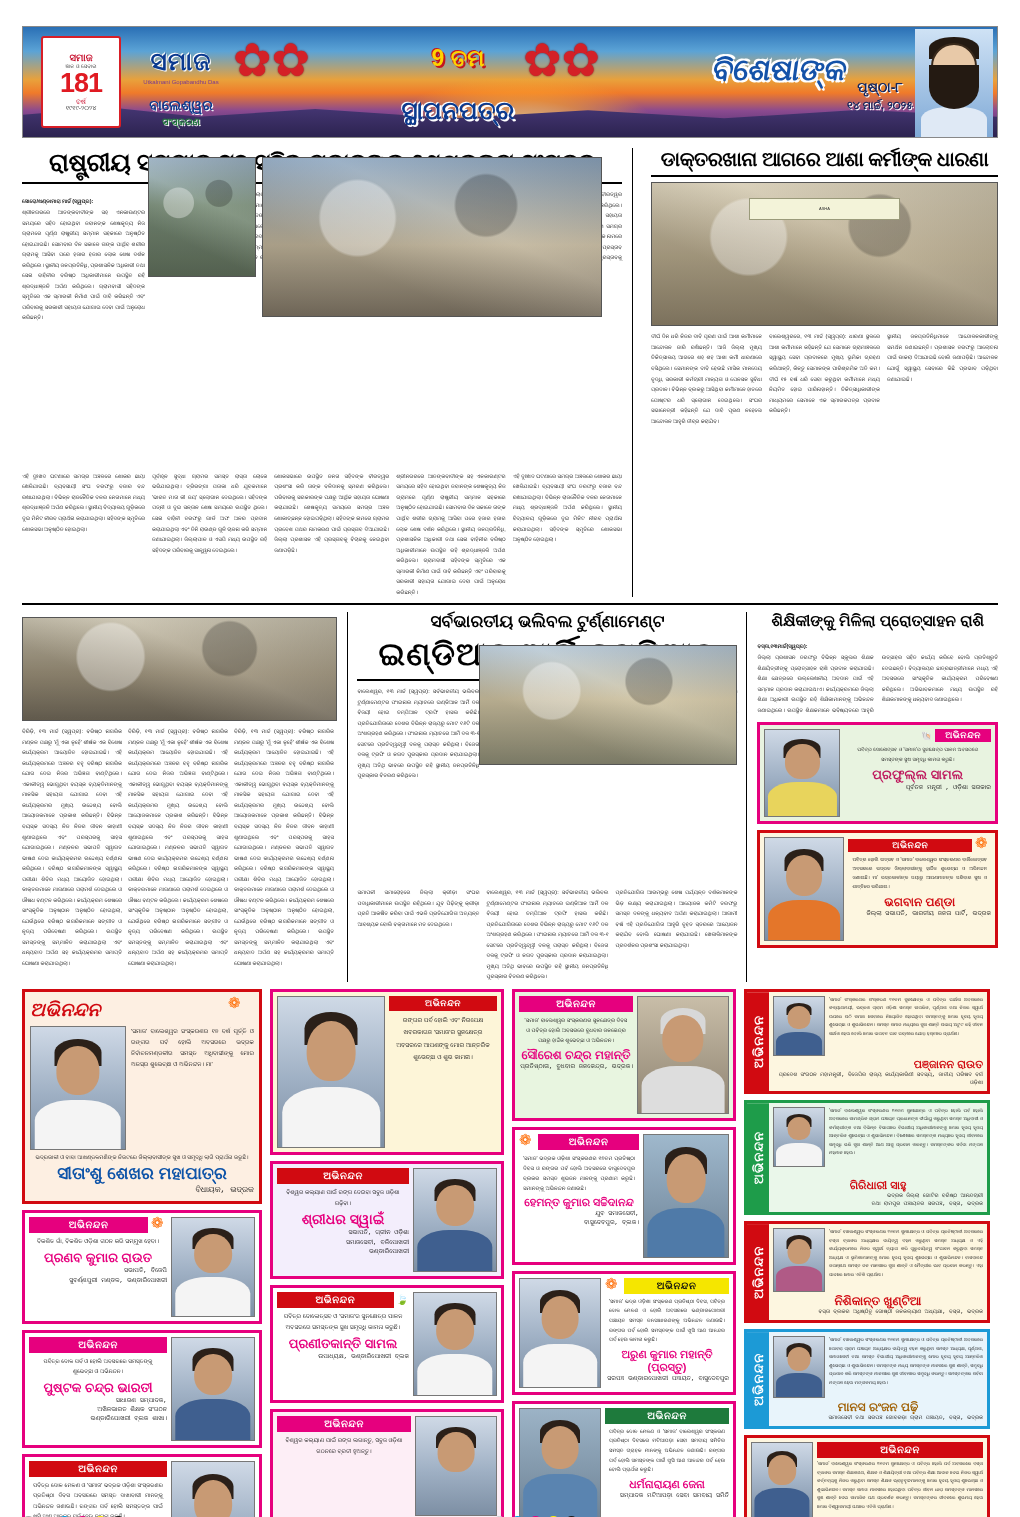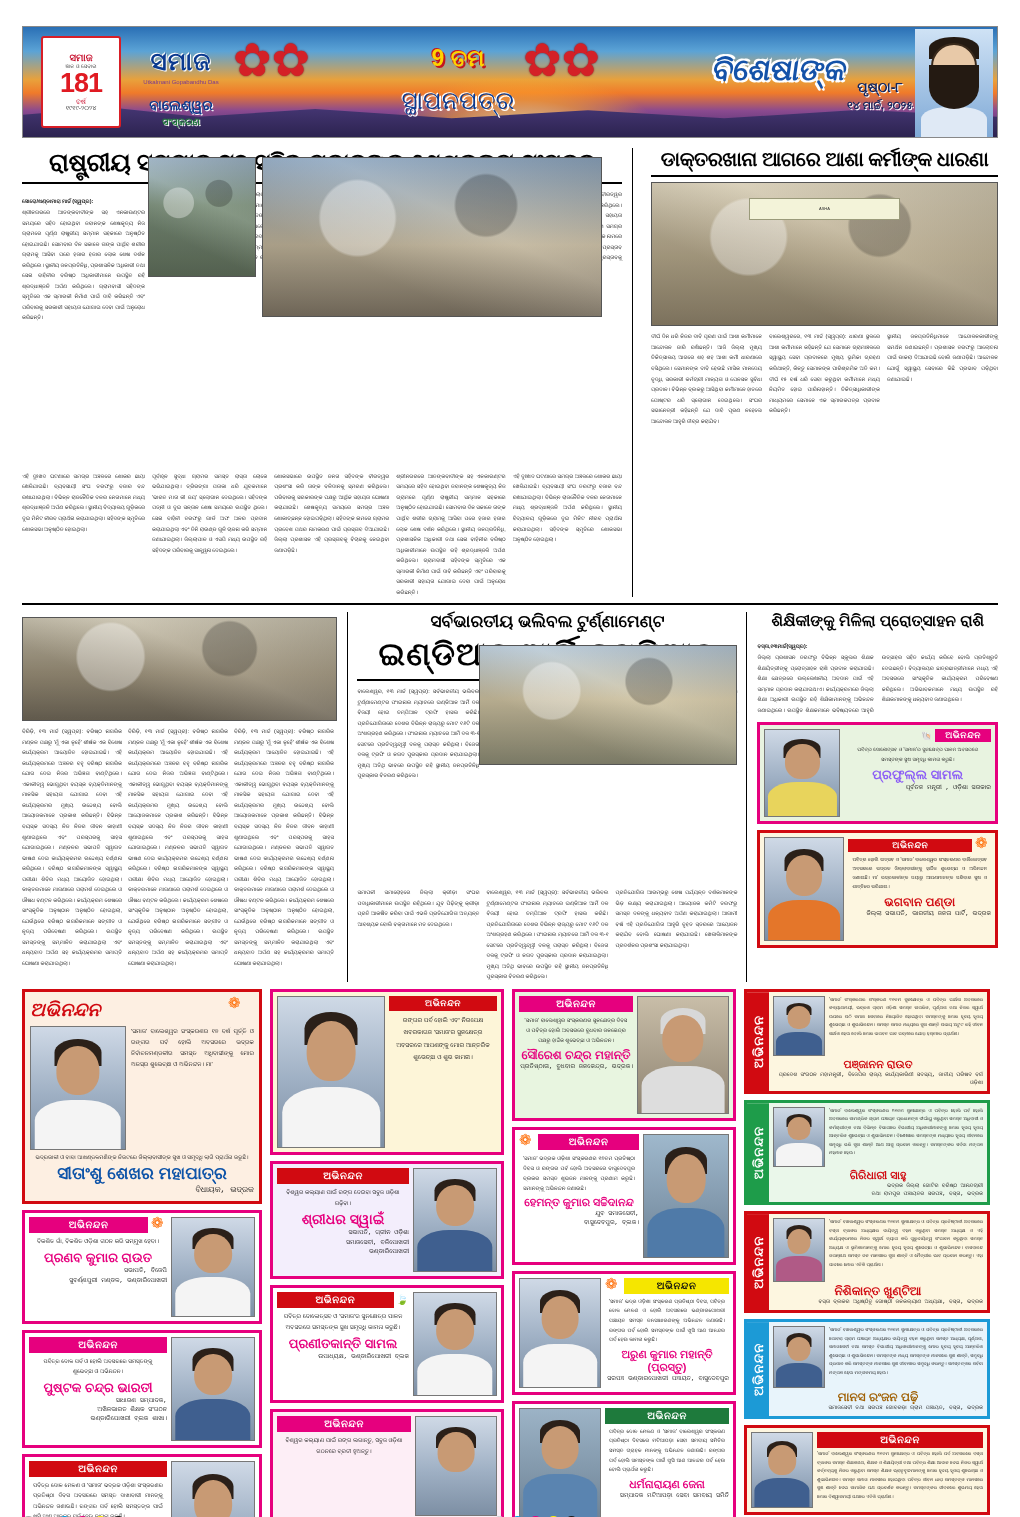--- a/index.html
+++ b/index.html
@@ -43,21 +43,21 @@
   }
   .mh-title .t1 { font-size: 25px; color:#0b3a8f; font-weight:bold; text-shadow: 1px 1px 0 #fff, -1px -1px 0 #fff; letter-spacing:1px;}
   .mh-title .t2 { font-size: 6px; color:#7a3a8f; margin-top:2px; }
   .mh-title .t3 { font-size: 14px; color:#0b3a8f; font-weight:bold; text-shadow: 1px 1px 0 #fff; margin-top:12px;}
   .mh-title .t4 { font-size: 10px; color:#1f7a3a; font-weight:bold; text-shadow: 1px 1px 0 #fff; margin-top:2px;}
   .mh-flowers { position:absolute; top:10px; font-size:46px; line-height:1; color:#d42027; text-shadow: 0 0 2px #7a0d12; }
   .mh-fl1 { left: 210px; }
   .mh-fl2 { left: 500px; }
   .mh-center { position:absolute; left:340px; top:18px; width:190px; text-align:center; }
   .mh-center .c1 { font-size: 23px; font-weight:bold; color:#ffd400; text-shadow: 2px 2px 0 #c4161c, -1px -1px 0 #c4161c; }
-  .mh-center .c2 { font-size: 25px; font-weight:normal; color:#0b3a8f; text-shadow: 2px 2px 0 #fff, -1px -1px 0 #fff; margin-top:14px;}
+  .mh-center .c2 { font-size: 25px; font-weight:bold; color:#0b3a8f; text-shadow: 2px 2px 0 #fff, -1px -1px 0 #fff; margin-top:24px;}
   .mh-brand {
     position:absolute; right: 150px; top: 26px; font-size: 30px; font-weight:bold;
     color:#1452a8; text-shadow: 2px 2px 0 #fff, -2px -2px 0 #fff, 2px -2px 0 #fff, -2px 2px 0 #fff;
     transform: skewX(-8deg);
   }
   .mh-page { position:absolute; right: 84px; top: 52px; text-align:center; color:#10245e; }
   .mh-page .p1 { font-size: 14px; font-weight:bold; text-shadow: 1px 1px 0 #fff;}
   .mh-page .p2 { font-size: 11px; font-weight:bold; margin-top:3px; text-shadow: 1px 1px 0 #fff;}
   .mh-portrait {
     position:absolute; right: 4px; top: 2px; width: 78px; height: 108px;
@@ -323,21 +323,21 @@
           <div class="hs-body"></div>
             <div class="hs-hair"></div>
             <div class="hs-head"></div>
         </div>
         <div style="flex:1;">
           <div style="display:flex; align-items:center; gap:3px; justify-content:flex-end;">
             <span style="font-size:9px;">🐚</span>
             <span class="ad-title" style="background:#e6007e; font-size:9px; padding:1px 10px;">ଅଭିନନ୍ଦନ</span>
           </div>
           <div class="ad-body" style="font-size:5px; text-align:center;">ପବିତ୍ର ଦୋଳୋତ୍ସବ ଓ 'ସମାଜ'ର ସୁନକ୍ଷେତ୍ର ପାଳନ ଅବସରରେ ସମସ୍ତଙ୍କ ସୁଖ ସମୃଦ୍ଧି କାମନା କରୁଛି।</div>
-          <div class="ad-name" style="font-size:13px; color:#8b5cf6;">ପ୍ରଫୁଲ୍ଲ ସାମଲ</div>
+          <div class="ad-name" style="font-size:13px; color:#be185d;">ପ୍ରଫୁଲ୍ଲ ସାମଲ</div>
           <div class="ad-sub">ପୂର୍ବତନ ମନ୍ତ୍ରୀ , ଓଡ଼ିଶା ସରକାର</div>
         </div>
       </div>
 
       <div class="ad" style="margin-top:6px; border:3px solid #d10a11; background:#fdf6e0; display:flex; padding:4px; gap:4px;">
         <div class="headshot hs-saffron" style="width:80px;height:104px;">
           <div class="hs-body"></div>
             <div class="hs-hair"></div>
             <div class="hs-head"></div>
         </div>
@@ -557,37 +557,37 @@
         <div class="vert-title" style="background:#d10a11; width:22px;">ଅଭିନନ୍ଦନ</div>
         <div style="flex:1; padding:4px;">
           <div style="display:flex; gap:4px;">
             <div class="headshot hs-blue" style="width:52px;height:60px;">
               <div class="hs-body"></div>
                 <div class="hs-hair"></div>
                 <div class="hs-head"></div>
             </div>
             <div class="ad-body" style="flex:1; font-size:4.6px; padding:0;">'ସମାଜ' ସଂସ୍କରଣର ସଂସ୍କରଣ ୧୭ତମ ସୁନକ୍ଷେତ୍ର ଓ ପବିତ୍ର ପାର୍ଥନା ଅବସରରେ କଳ୍ୟାଣମୟୀ, ଭଦ୍ରକ ଗ୍ରାମ ଓଡ଼ିଶା ସମସ୍ତ ନାଗରିକ, ପୂର୍ଣ୍ଣତା ତଥା ନିଜର ସ୍ୱାର୍ଥ ଉପରେ ଉଠି ସମାଜ ସେବାରେ ନିୟୋଜିତ ହୋଇଥିବା ସମସ୍ତଙ୍କୁ ମୋର ହୃଦୟ ହୃଦୟ ଶୁଭେଚ୍ଛା ଓ ଶୁଭାଭିନନ୍ଦନ। ସମସ୍ତ ସମାଜ ମଧ୍ୟରେ ସୁଖ ଶାନ୍ତି ଉଭୟ ଅଟୁଟ ରହି ଜୀବନ ସାର୍ଥକ ହେଉ ବୋଲି ମୋର ଭଗବତ ପାଦ ପଦ୍ମରେ ଯୋଡ଼ ହସ୍ତରେ ପ୍ରାର୍ଥନା।</div>
           </div>
-          <div class="ad-name" style="font-size:11px; color:#d10a11; margin-top:2px;">ପଞ୍ଜାନନ ରାଉତ</div>
+          <div class="ad-name" style="font-size:11px; color:#d10a11; margin-top:2px;text-align:right;">ପଞ୍ଜାନନ ରାଉତ</div>
           <div class="ad-sub" style="font-size:5.4px;">ପ୍ରଦେଶ ସଂଗଠନ ମହାମନ୍ତ୍ରୀ, ବିଜେପିର ରାଜ୍ୟ କାର୍ଯ୍ୟକାରିଣୀ ସଦସ୍ୟ, ଜାତୀୟ ପରିଷଦ ବର୍ଗ ଓଡ଼ିଶା</div>
         </div>
       </div>
 
       <div class="ad" style="border:3px solid #1e9c4a; background:#eaf7ea; display:flex; margin-top:6px;">
         <div class="vert-title" style="background:#1e9c4a; width:22px;">ଅଭିନନ୍ଦନ</div>
         <div style="flex:1; padding:4px;">
           <div style="display:flex; gap:4px;">
             <div class="headshot hs-white" style="width:52px;height:60px;">
               <div class="hs-body"></div>
                 <div class="hs-hair"></div>
                 <div class="hs-head"></div>
             </div>
             <div class="ad-body" style="flex:1; font-size:4.6px; padding:0;">'ସମାଜ' ବାଲେଶ୍ୱର ସଂସ୍କରଣର ୧୭ତମ ସୁନକ୍ଷେତ୍ର ଓ ପବିତ୍ର ହୋଲି ପର୍ବ ହୋଲି ଅବସରରେ ସାମଗ୍ରିକ ଗ୍ରାମ ପଞ୍ଚାୟତ ପ୍ରଧାନଙ୍କ ଦୀର୍ଘାୟୁ କରୁଥିବା ସମସ୍ତ ଅଧିବାସୀ ଓ କର୍ମଚାରୀଙ୍କ ତଥା ବିଭିନ୍ନ ବିଭାଗରେ ବିଭାଗୀୟ ଅଧିକାରୀମାନଙ୍କୁ ମୋର ହୃଦୟ ହୃଦୟ ଆନ୍ତରିକ ଶୁଭେଚ୍ଛା ଓ ଶୁଭାଭିନନ୍ଦନ। ବିଶେଷରେ ସମସ୍ତଙ୍କ ମଧ୍ୟରେ ହୃଦୟ ଜୀବନରେ ସମୃଦ୍ଧି ଭରି ସୁଖ ଶାନ୍ତି ଆଣ ଆସୁ ପ୍ରଦାନ କରନ୍ତୁ। ସମସ୍ତଙ୍କର ସର୍ବଦା ମଙ୍ଗଳ ମହମାନ ହେଉ।</div>
           </div>
-          <div class="ad-name" style="font-size:11px; color:#d10a11; margin-top:2px;">ଗିରିଧାରୀ ସାହୁ</div>
+          <div class="ad-name" style="font-size:11px; color:#d10a11; margin-top:12px;">ଗିରିଧାରୀ ସାହୁ</div>
           <div class="ad-sub" style="font-size:5.4px; white-space:pre-line;">ଭଦ୍ରକ ଜିଲ୍ଲା ଗୋଟିର ବରିଷ୍ଠ ଆନନ୍ଦଚାରୀ
 ତଥା ରାମପୁର ପଞ୍ଚାୟତର ସରପଞ୍ଚ, ବସ୍ତା, ଭଦ୍ରକ</div>
         </div>
       </div>
 
       <div class="ad" style="border:3px solid #d10a11; background:#fdf6e0; display:flex; margin-top:6px;">
         <div class="vert-title" style="background:#d10a11; width:22px;">ଅଭିନନ୍ଦନ</div>
         <div style="flex:1; padding:4px;">
           <div style="display:flex; gap:4px;">
             <div class="headshot hs-pink" style="width:52px;height:64px;">

